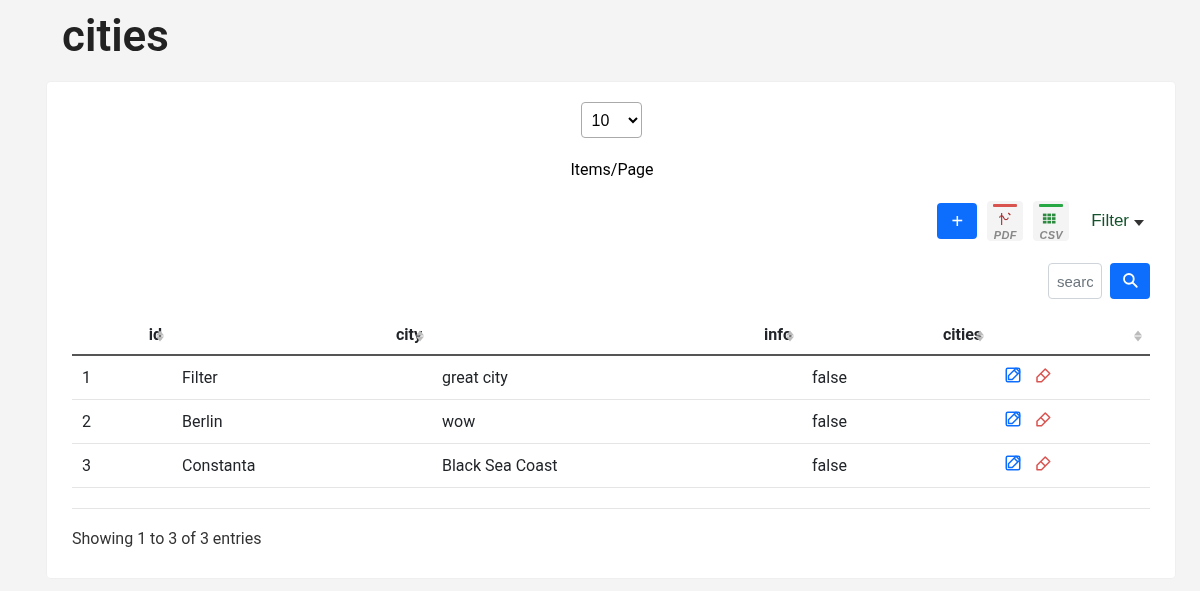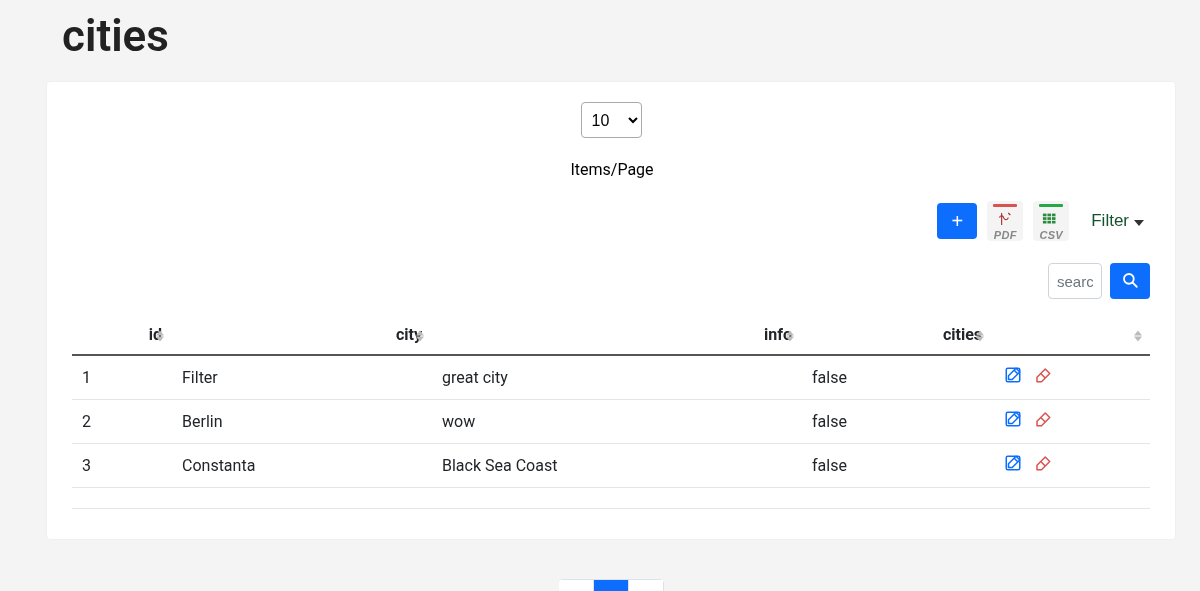--- a/index.html
+++ b/index.html
@@ -418,20 +418,21 @@
                 </svg>
               </span>
             </span>
           </td>
         </tr>
       </tbody>
     </table>
 
     <div class="final-border"></div>
 
+    <div class="entries-text">Showing 1 to 3 of 3 entries</div>
   </div>
 
   <nav class="pagination">
     <ul>
       <li class="disabled">
         <a href="#">«</a>
       </li>
       <li class="active">
         <a href="#">1</a>
       </li>

